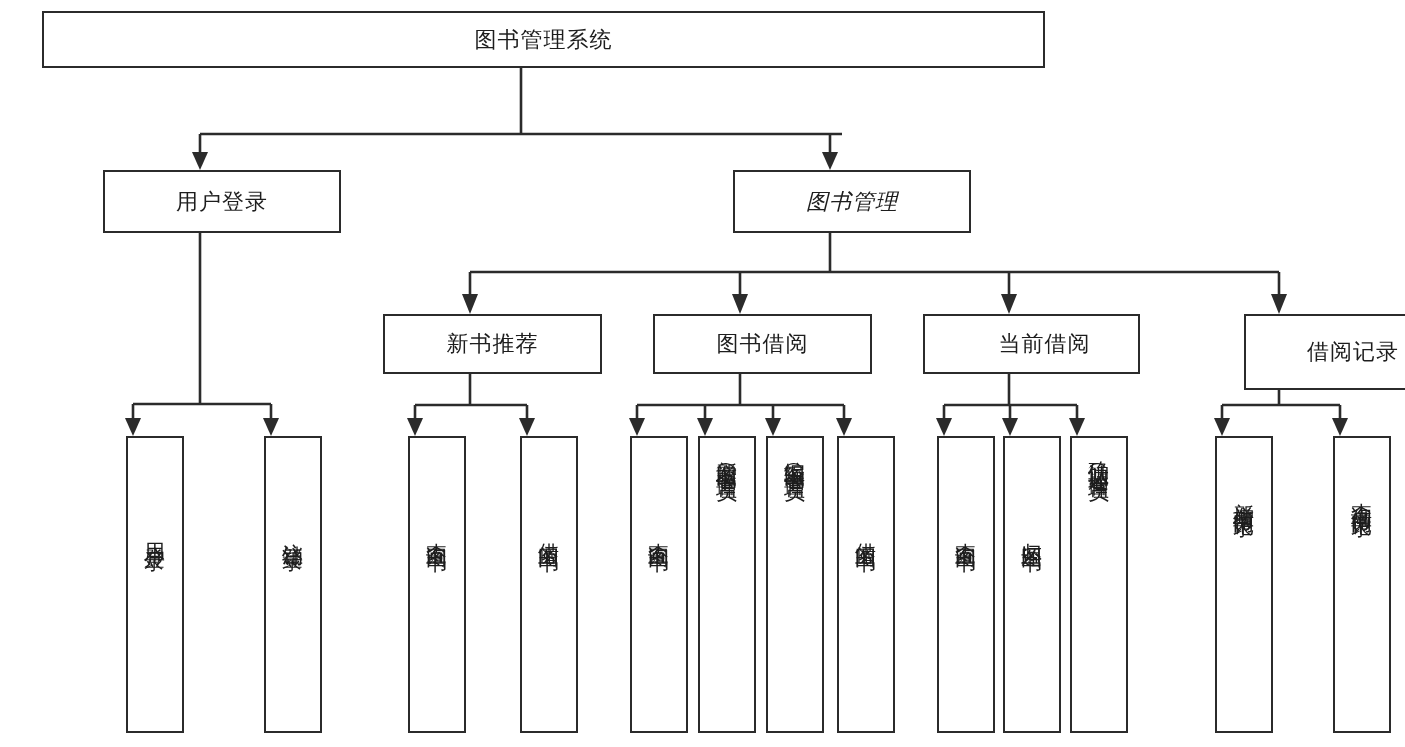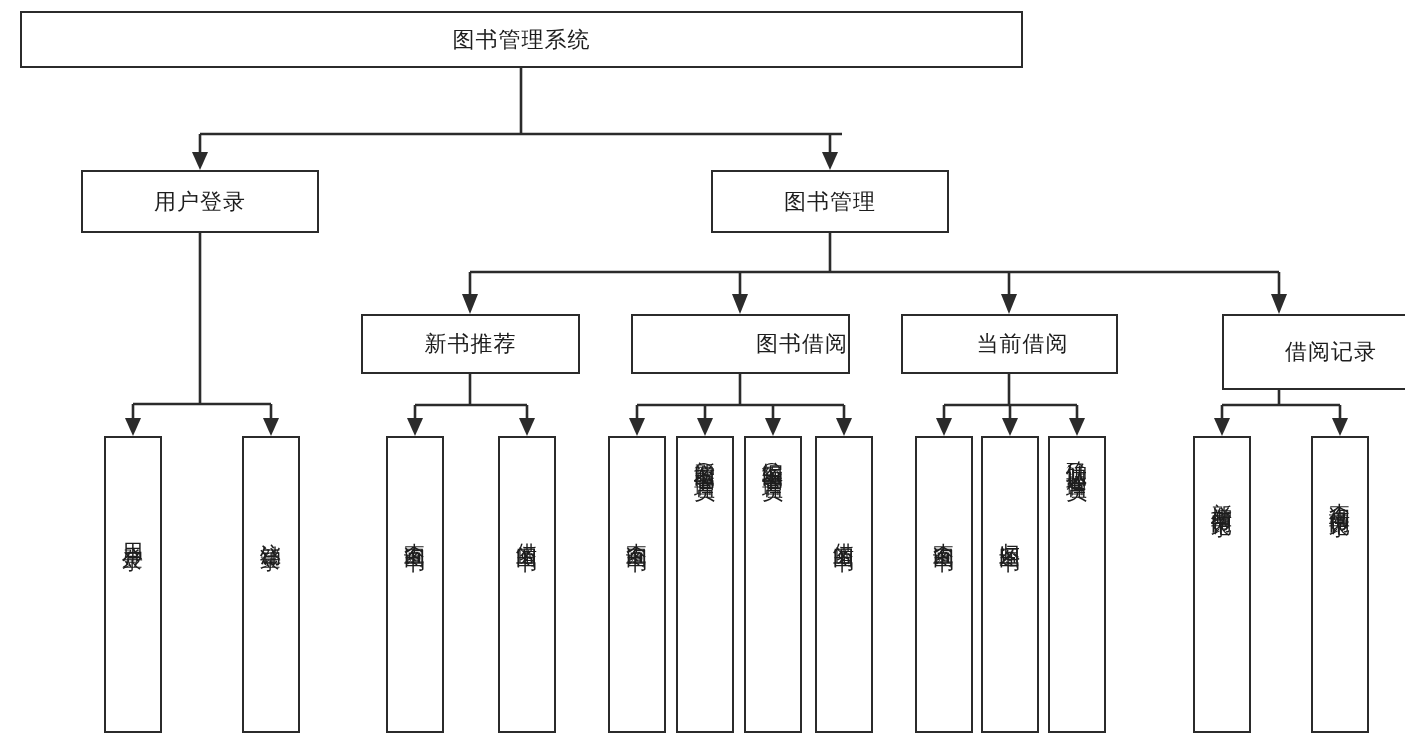--- a/index.html
+++ b/index.html
@@ -14,20 +14,21 @@
 
   .node{
     position:absolute;
     box-sizing:border-box;
     border:2.5px solid #2b2b2b;
     background:#ffffff;
     display:flex;
     align-items:center;
     justify-content:center;
     color:#1d1d1d;
+    margin-left:22px;
   }
   .node .lbl{
     display:block;
     text-align:center;
     line-height:1.08;
     white-space:pre;
   }
   
   .node.horiz .lbl{
     font-size:22px;
@@ -136,28 +137,28 @@
     </g>
   </svg>
 
   <div class="node horiz root" style="left:20px;top:11px;width:1003px;height:57px;">
     <span class="lbl">图书管理系统</span>
   </div>
 
   <div class="node horiz" style="left:81px;top:170px;width:238px;height:63px;">
     <span class="lbl">用户登录</span>
   </div>
-  <div class="node horiz" style="left:711px;top:170px;width:238px;height:63px;">
+  <div class="node horiz" style="left:711px;top:170px;width:238px;height:63px;font-style:italic;">
     <span class="lbl">图书管理</span>
   </div>
 
   <div class="node horiz" style="left:361px;top:314px;width:219px;height:60px;">
     <span class="lbl">新书推荐</span>
   </div>
-  <div class="node horiz" style="left:631px;top:314px;width:219px;height:60px;justify-content:flex-end;">
+  <div class="node horiz" style="left:631px;top:314px;width:219px;height:60px;">
     <span class="lbl">图书借阅</span>
   </div>
   <div class="node horiz" style="left:901px;top:314px;width:217px;height:60px;padding-left:26px;">
     <span class="lbl">当前借阅</span>
   </div>
   <div class="node horiz" style="left:1222px;top:314px;width:218px;height:76px;font-family:Liberation Serif, serif;">
     <span class="lbl">借阅记录</span>
   </div>
 
   <div class="node vert" style="left:104px;top:436px;width:58px;height:297px;padding-top:88px;">

